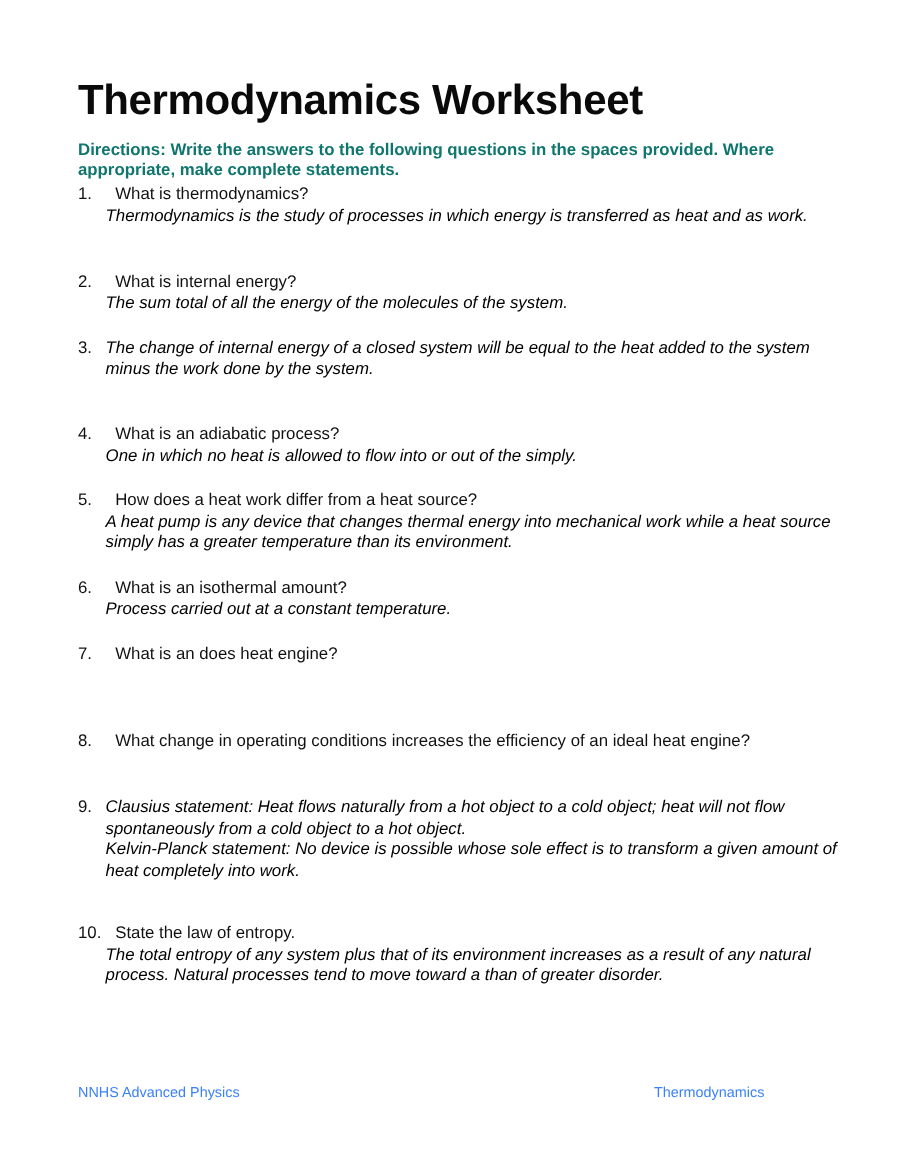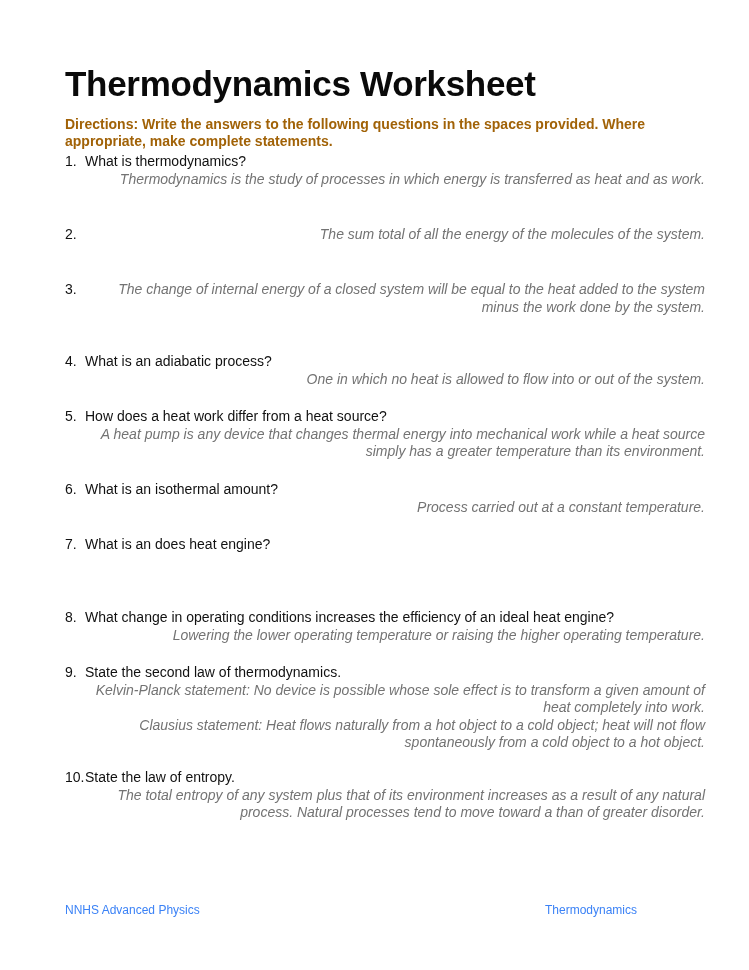--- a/index.html
+++ b/index.html
@@ -1,52 +1,53 @@
 <!DOCTYPE html>
 <html><head>
 <meta charset="utf-8">
 <style>
   html, body { margin: 0; padding: 0; background: #ffffff; }
   body { width: 749px; height: 970px; position: relative; overflow: hidden; font-family: "Liberation Sans", sans-serif; color: #111; }
   .page { position: absolute; left: 0; top: 0; width: 749px; height: 970px; }
   .title { position: absolute; left: 65px; top: 64px; font-size: 35px; font-weight: bold; letter-spacing: -0.3px; color: #0a0a0a; white-space: nowrap; }
-  .directions { position: absolute; left: 65px; top: 116px; width: 630px; font-size: 14px; font-weight: bold; line-height: 17px; color: #a16207; }
+  .directions { position: absolute; left: 65px; top: 116px; width: 630px; font-size: 14px; font-weight: bold; line-height: 17px; color: #0f766e; }
   .q { position: absolute; left: 65px; width: 640px; font-size: 14px; line-height: 17.5px; }
   .q .num { position: absolute; left: 0; top: 0; width: 22px; }
-  .q .qtext { margin-left: 20px; display: block; }
-  .q .ans { margin-left: 23px; display: block; font-style: italic; color: #737373; text-align: right; }
+  .q .qtext { margin-left: 31px; display: block; }
+  .q .ans { margin-left: 23px; display: block; font-style: italic; color: #000000; }
   .footer { position: absolute; top: 903px; font-size: 12px; color: #3b82f6; }
 </style>
 </head>
 <body>
 
 <div class="page">
   <div class="title">Thermodynamics Worksheet</div>
   <div class="directions">Directions: Write the answers to the following questions in the spaces provided.  Where appropriate, make complete statements.</div>
 
   <div class="q" style="top:153px">
     <span class="num">1.</span>
     <span class="qtext">What is thermodynamics?</span>
     <span class="ans">Thermodynamics is the study of processes in which energy is transferred as heat and as work.</span>
   </div>
 
   <div class="q" style="top:226px">
     <span class="num">2.</span>
+    <span class="qtext">What is internal energy?</span>
     <span class="ans">The sum total of all the energy of the molecules of the system.</span>
   </div>
 
   <div class="q" style="top:281px">
     <span class="num">3.</span>
     <span class="ans">The change of internal energy of a closed system will be equal to the heat added to the system minus the work done by the system.</span>
   </div>
 
   <div class="q" style="top:353px">
     <span class="num">4.</span>
     <span class="qtext">What is an adiabatic process?</span>
-    <span class="ans">One in which no heat is allowed to flow into or out of the system.</span>
+    <span class="ans">One in which no heat is allowed to flow into or out of the simply.</span>
   </div>
 
   <div class="q" style="top:408px">
     <span class="num">5.</span>
     <span class="qtext">How does a heat work differ from a heat source?</span>
     <span class="ans">A heat pump is any device that changes thermal energy into mechanical work while a heat source simply has a greater temperature than its environment.</span>
   </div>
 
   <div class="q" style="top:481px">
     <span class="num">6.</span>
@@ -55,28 +56,26 @@
   </div>
 
   <div class="q" style="top:536px">
     <span class="num">7.</span>
     <span class="qtext">What is an does heat engine?</span>
   </div>
 
   <div class="q" style="top:609px">
     <span class="num">8.</span>
     <span class="qtext">What change in operating conditions increases the efficiency of an ideal heat engine?</span>
-    <span class="ans">Lowering the lower operating temperature or raising the higher operating temperature.</span>
   </div>
 
   <div class="q" style="top:664px">
     <span class="num">9.</span>
-    <span class="qtext">State the second law of thermodynamics.</span>
+    <span class="ans">Clausius statement: Heat flows naturally from a hot object to a cold object; heat will not flow spontaneously from a cold object to a hot object.</span>
     <span class="ans">Kelvin-Planck statement: No device is possible whose sole effect is to transform a given amount of heat completely into work.</span>
-    <span class="ans">Clausius statement: Heat flows naturally from a hot object to a cold object; heat will not flow spontaneously from a cold object to a hot object.</span>
   </div>
 
   <div class="q" style="top:769px">
     <span class="num">10.</span>
     <span class="qtext">State the law of entropy.</span>
     <span class="ans">The total entropy of any system plus that of its environment increases as a result of any natural process.  Natural processes tend to move toward a than of greater disorder.</span>
   </div>
 
   <div class="footer" style="left:65px">NNHS Advanced Physics</div>
   <div class="footer" style="left:545px">Thermodynamics</div>

